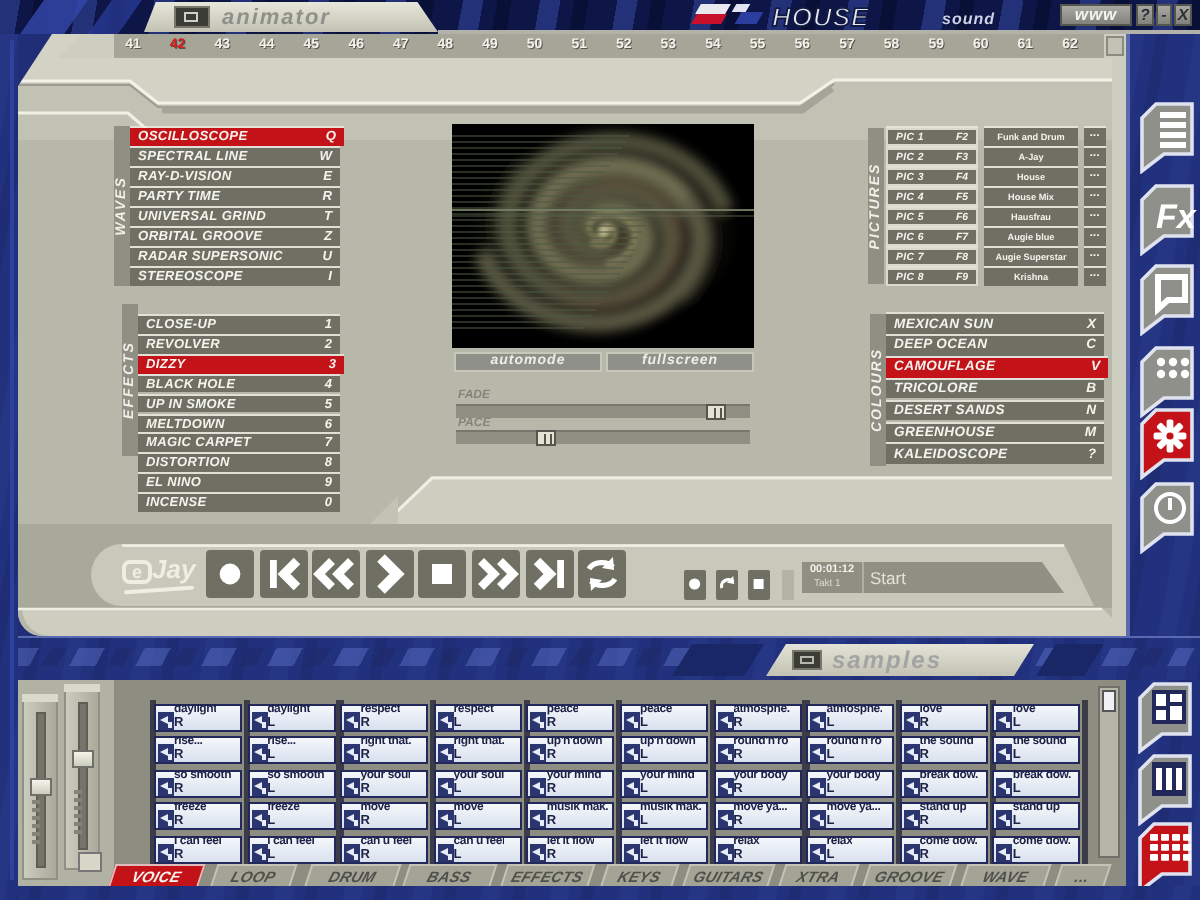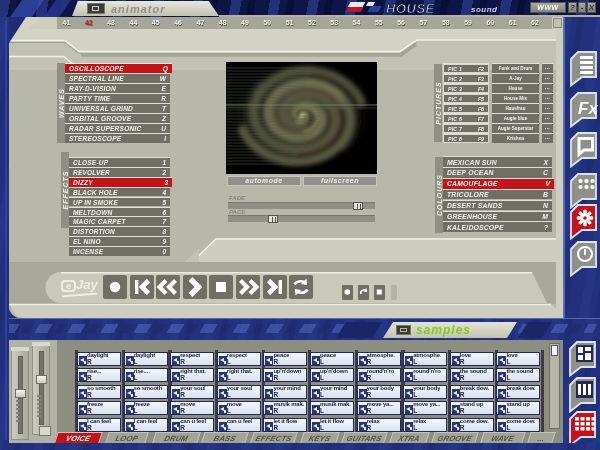--- a/index.html
+++ b/index.html
@@ -374,20 +374,26 @@
         <circle cx="5.3" cy="7" r="2.8" fill="#fff"></circle>
       </svg></div>
     <div class="tbtn" style="left:349.2px;top:268px;width:11px;height:14.5px;border-radius:1px;"><svg width="11" height="14" viewBox="0 0 11 14">
         <path d="M3,9 A3.4,3 0 0 1 8.6,5.8" stroke="#fff" stroke-width="1.6" fill="none"></path>
         <path d="M8.6,3 L9.1,7 L5.5,6.4 Z" fill="#fff"></path>
       </svg></div>
     <div class="tbtn" style="left:365.4px;top:268px;width:11px;height:14.5px;border-radius:1px;"><svg width="11" height="14" viewBox="0 0 11 14">
         <rect x="2.8" y="4.5" width="5" height="5" fill="#fff"></rect>
       </svg></div>
     <div class="ab" style="left:382px;top:268px;width:6px;height:14.5px;background:#b4b4a6;"></div>
+    <div class="ab" style="left:392px;top:264px;width:131px;height:15.5px;background:#8f8f83;clip-path:polygon(0 0,120px 0,131px 100%,0 100%);">
+      <div class="ab" style="left:4px;top:1px;font-size:5.5px;font-weight:bold;color:#f4f4ee;">00:01:12</div>
+      <div class="ab" style="left:6px;top:8px;font-size:5px;color:#ddddd2;">Takt 1</div>
+      <div class="ab" style="left:30px;top:0;width:1px;height:15.5px;background:#b0b0a2;"></div>
+      <div class="ab" style="left:34px;top:3px;font-size:8.5px;color:#e4e4d6;">Start</div>
+    </div>
   </div>
 <div class="ab navtex" style="left:563px;top:17px;width:37px;height:433px;"></div>
 <div class="ab" style="left:563px;top:17px;width:2px;height:301px;background:#56489f00;background:#5b6ab0;"></div>
 <svg class="ab" style="left:568px;top:50px;" width="31" height="37" viewBox="0 0 31 37">
     <path d="M3,9 L10,2 H28 V27 H14 L3,35.5 Z" fill="#90908a" stroke="#dfe3f0" stroke-width="1.8"></path>
     <rect x="12" y="6" width="13" height="3" fill="#fff"></rect>
     <rect x="12" y="11" width="13" height="3" fill="#fff"></rect>
     <rect x="12" y="16" width="13" height="3" fill="#fff"></rect>
     <rect x="12" y="21" width="13" height="3" fill="#fff"></rect>
   </svg>
@@ -458,21 +464,21 @@
 <div class="ab navtex" style="left:0;top:318px;width:600px;height:22px;"></div>
 <div class="ab" style="left:0;top:318px;width:600px;height:1px;background:#5a6ab0;"></div>
 <div class="ab" style="left:4px;top:324px;width:370px;height:9px;background:repeating-linear-gradient(90deg, rgba(105,125,210,.38) 0 13px, rgba(0,0,0,0) 13px 19px, rgba(30,40,100,.5) 19px 27px, rgba(0,0,0,0) 27px 33px);transform:skewX(-28deg);"></div>
 <div class="ab" style="left:520px;top:324px;width:75px;height:9px;background:repeating-linear-gradient(90deg, rgba(105,125,210,.38) 0 13px, rgba(0,0,0,0) 13px 19px, rgba(30,40,100,.5) 19px 27px, rgba(0,0,0,0) 27px 33px);transform:skewX(-28deg);"></div>
 <div class="ab" style="left:336px;top:322px;width:46px;height:16px;background:#1a2766;clip-path:polygon(10px 0,100% 0,calc(100% - 10px) 100%,0 100%);"></div>
 <div class="ab" style="left:518px;top:322px;width:34px;height:16px;background:#1a2766;clip-path:polygon(10px 0,100% 0,calc(100% - 10px) 100%,0 100%);"></div>
 <div class="ab" style="left:383px;top:322px;width:134px;height:16px;background:linear-gradient(#e2e2d6,#c2c2b4);clip-path:polygon(10px 0,100% 0,calc(100% - 10px) 100%,0 100%);"></div>
 <div class="ab" style="left:396px;top:325px;width:15px;height:10px;background:#3c3c36;border:1px solid #77776b;">
     <div class="ab" style="left:3px;top:2px;width:7px;height:4px;border:1px solid #b8b8ac;"></div>
   </div>
-<div class="ab it" style="left:416px;top:323px;font-size:12px;color:#84cc16;letter-spacing:1px;">samples</div>
+<div class="ab it" style="left:416px;top:323px;font-size:12px;color:#a3a3a3;letter-spacing:1px;">samples</div>
 <div class="ab" style="left:9px;top:340px;width:554px;height:103px;background:#8d8d81;border-bottom-left-radius:6px;">
     <div class="ab" style="left:0;top:0;width:48px;height:103px;background:#b2b2a4;">
       <div class="ab" style="left:2px;top:10px;width:18px;height:90px;background:linear-gradient(90deg,#ccccbe,#aaaa9c);border:1px solid #90908442;border:1px solid #909084;"></div>
       <div class="ab" style="left:2px;top:7px;width:18px;height:4px;background:#dadacc;"></div>
       <div class="ab" style="left:9px;top:16px;width:5px;height:78px;background:#74746a;border:1px solid #5e5e54;"></div>
       <div class="ab" style="left:6px;top:49px;width:11px;height:9px;background:linear-gradient(#f4f4ea,#ccccbe);border:1px solid #70706a;"></div>
       <div class="ab" style="left:23px;top:5px;width:18px;height:90px;background:linear-gradient(90deg,#ccccbe,#aaaa9c);border:1px solid #909084;"></div>
       <div class="ab" style="left:23px;top:2px;width:18px;height:4px;background:#dadacc;"></div>
       <div class="ab" style="left:30px;top:11px;width:5px;height:74px;background:#74746a;border:1px solid #5e5e54;"></div>
       <div class="ab" style="left:27px;top:35px;width:11px;height:9px;background:linear-gradient(#f4f4ea,#ccccbe);border:1px solid #70706a;"></div>

